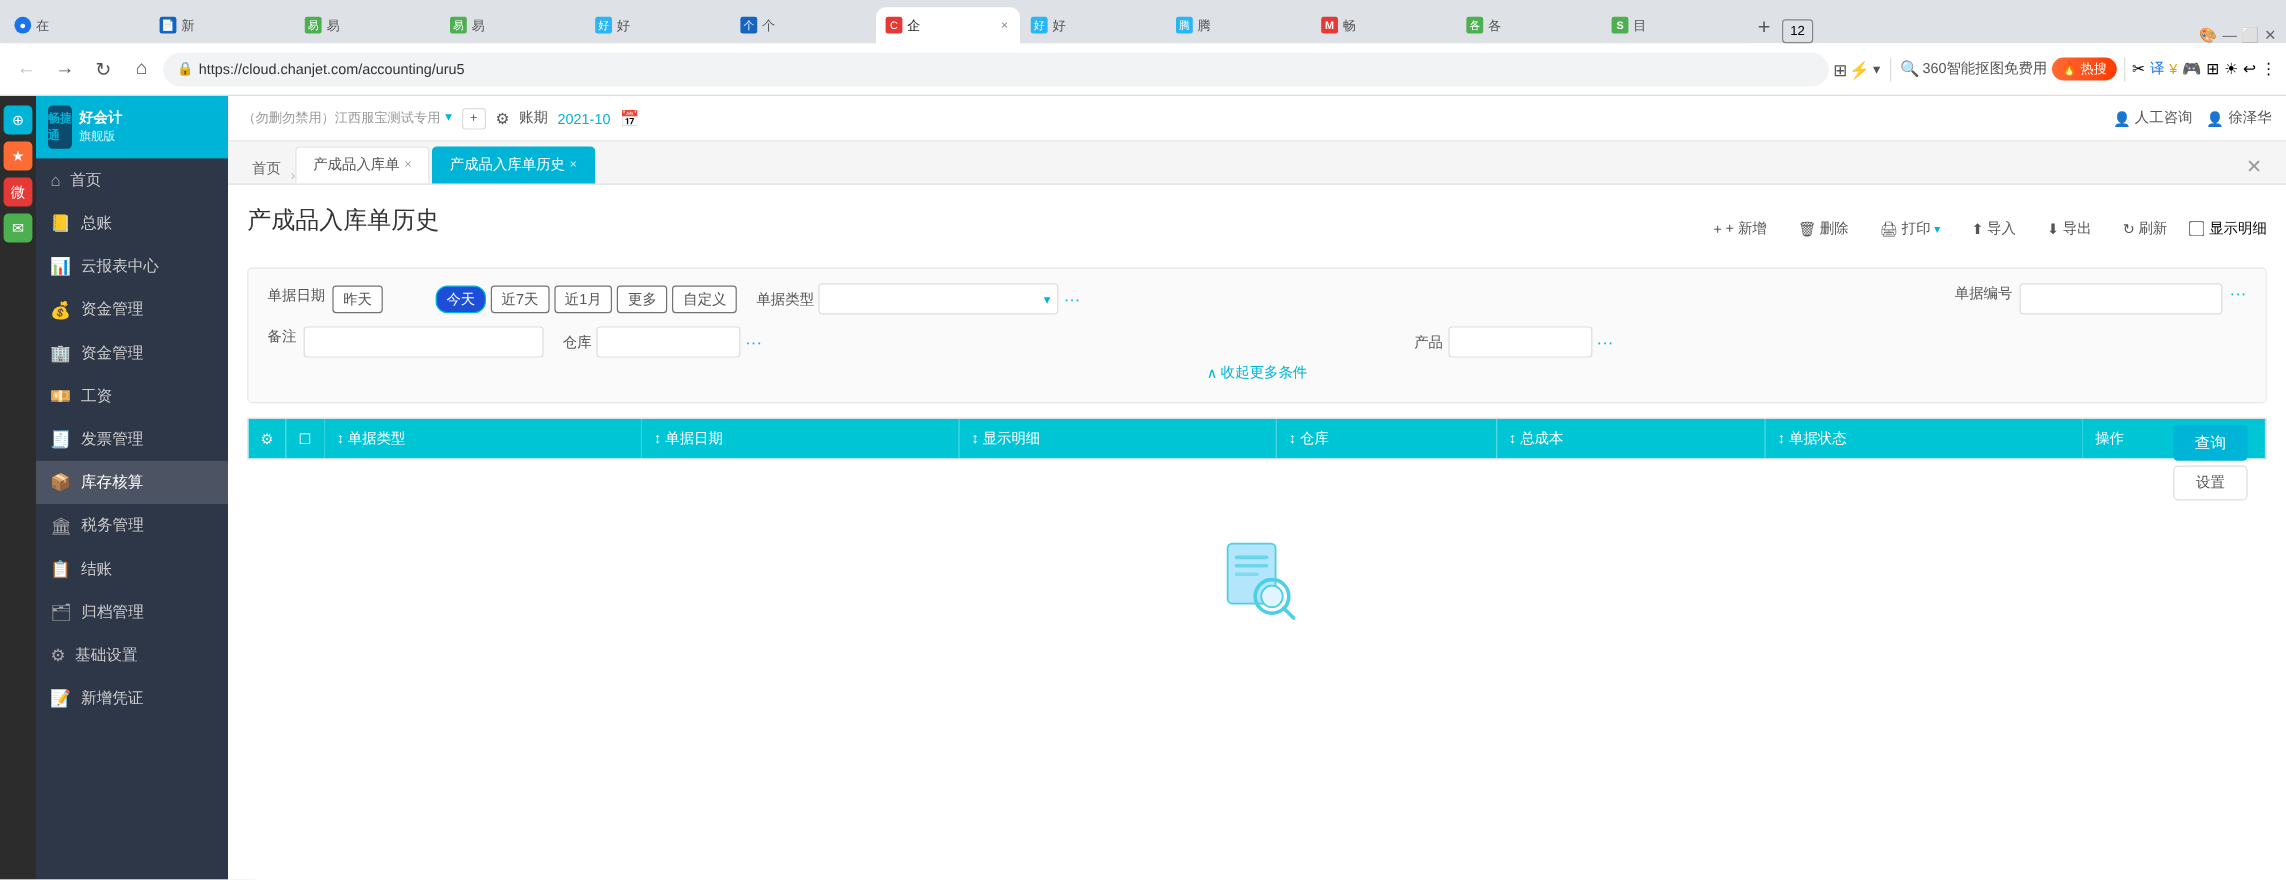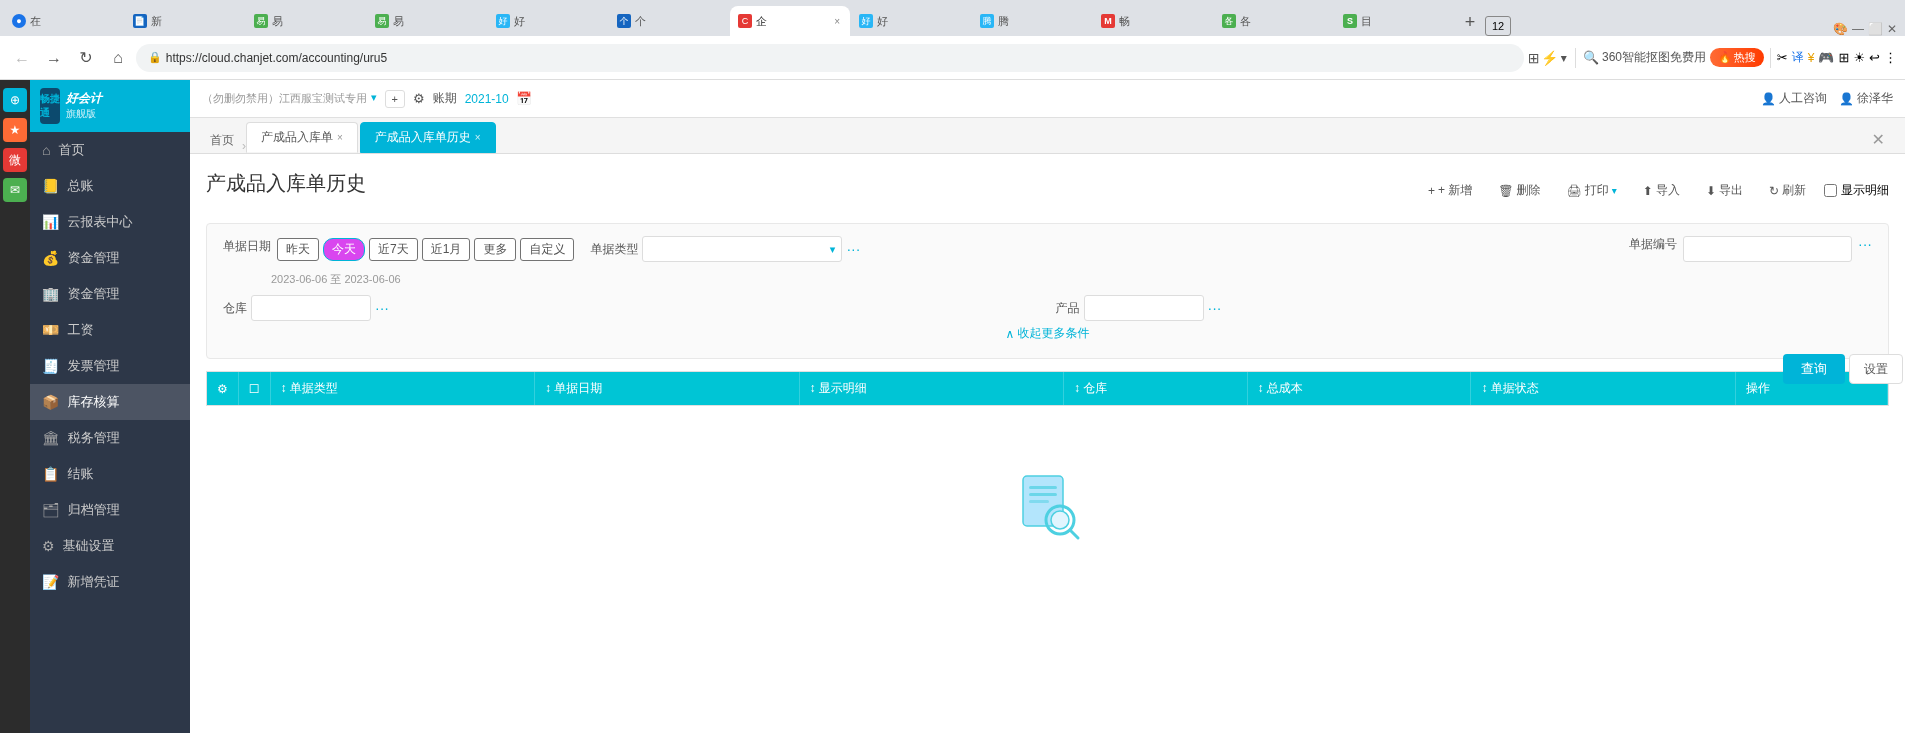--- a/index.html
+++ b/index.html
@@ -26,21 +26,21 @@
     .app-container { display: flex; height: calc(733px - 80px); }
 
     
     .left-dock { width: 30px; background: #2c2c2c; display: flex; flex-direction: column; align-items: center; padding-top: 8px; gap: 6px; }
     .dock-icon { width: 24px; height: 24px; border-radius: 4px; display: flex; align-items: center; justify-content: center; font-size: 14px; cursor: pointer; }
 
     
     .sidebar { width: 160px; background: #2d3748; color: #fff; display: flex; flex-direction: column; }
     .sidebar-header { background: #00b4d8; padding: 8px 10px; display: flex; align-items: center; gap: 6px; }
     .sidebar-logo { width: 20px; height: 36px; background: #0c4a6e; border-radius: 4px; display: flex; align-items: center; justify-content: flex-end; font-size: 12px; color: #00b4d8; font-weight: bold; }
-    .sidebar-title { font-size: 12px; font-weight: bold; color: #fff; line-height: 1.3; font-style: italic; }
+    .sidebar-title { font-size: 12px; font-weight: bold; color: #fff; line-height: 1.3; }
     .sidebar-sub { font-size: 10px; color: rgba(255,255,255,0.8); }
     .sidebar-menu { flex: 1; overflow-y: auto; }
     .sidebar-item { display: flex; align-items: center; padding: 9px 12px; gap: 8px; cursor: pointer; color: #ccc; font-size: 13px; }
     .sidebar-item.active { background: rgba(255,255,255,0.15); color: #fff; }
     .sidebar-item .menu-icon { font-size: 14px; color: #aaa; }
     .sidebar-item.active .menu-icon { color: #4dd0e1; }
 
     
     .main-content { flex: 1; background: #f5f5f5; display: flex; flex-direction: column; overflow: hidden; }
 
@@ -73,21 +73,21 @@
     .show-cols { display: flex; align-items: center; gap: 4px; }
     .show-cols input[type=checkbox] { margin: 0; }
 
     
     .search-form { background: #fafafa; border: 1px solid #e8e8e8; border-radius: 4px; padding: 12px 16px; margin-bottom: 12px; }
     .search-row { display: flex; align-items: center; gap: 16px; margin-bottom: 10px; }
     .search-field { display: flex; align-items: flex-start; gap: 6px; }
     .field-label { font-size: 12px; color: #555; white-space: nowrap; }
     .date-filter { display: flex; align-items: center; gap: 4px; }
     .date-btn { padding: 2px 8px; font-size: 12px; border: 1px solid #737373; border-radius: 3px; cursor: pointer; background: #fff; color: #555; }
-    .date-btn.active { background: #d946ef; color: #fff; border-color: #00b4d8; border-radius: 10px; }
+    .date-btn.active { background: #1d4ed8; color: #fff; border-color: #00b4d8; border-radius: 10px; margin-left: 40px; }
     .date-range-text { font-size: 11px; color: #999; }
     .select-field { display: flex; align-items: center; gap: 4px; flex: 1; }
     .select-input { height: 26px; border: 1px solid #ddd; border-radius: 3px; background: #fff; font-size: 12px; color: #333; min-width: 180px; padding: 0 6px; display: flex; align-items: center; justify-content: space-between; }
     .select-input .chevron { color: #00b4d8; font-size: 11px; }
     .text-input { height: 26px; border: 1px solid #ddd; border-radius: 3px; background: #fff; font-size: 12px; color: #333; min-width: 120px; padding: 0 6px; }
     .dots-btn { color: #00b4d8; cursor: pointer; font-size: 14px; }
     .search-row2 { display: flex; align-items: center; gap: 16px; }
 
     .collapse-bar { display: flex; align-items: center; justify-content: center; padding: 4px; color: #00b4d8; font-size: 12px; cursor: pointer; gap: 3px; }
 
@@ -396,26 +396,27 @@
             <span class="dots-btn">···</span>
           </div>
 
           <div class="search-field">
             <span class="field-label">单据编号</span>
             <input type="text" class="text-input" style="">
             <span class="dots-btn">···</span>
           </div>
         </div>
 
-        <div style="padding-left:48px;margin-bottom:8px;">
-          <span class="date-range-text">2023-06-06 至 2023-06-06</span>
-        </div>
 
         <div class="search-row2">
 
+          <div class="search-field">
+            <span class="field-label">备注</span>
+            <input type="text" class="text-input" style="min-width: 200px;">
+          </div>
 
           <div class="select-field">
             <span class="field-label">仓库</span>
             <div class="select-input" style="min-width:120px;">
               <span></span>
             </div>
             <span class="dots-btn">···</span>
           </div>
 
           <div class="select-field">
@@ -427,21 +428,21 @@
           </div>
         </div>
 
 
         <div class="collapse-bar">
           <span>∧</span>
           <span>收起更多条件</span>
         </div>
       </div>
 
-      <div style="position:absolute;right:2px;top:200px;display:flex;flex-direction:row;gap:4px;">
+      <div style="position:absolute;right:32px;top:200px;display:flex;flex-direction:column;gap:4px;">
         <button style="background:#00b4d8;color:#fff;border:none;border-radius:4px;padding:6px 18px;font-size:13px;cursor:pointer;white-space:nowrap;">查询</button>
         <button style="background:#fff;color:#555;border:1px solid #ddd;border-radius:4px;padding:5px 14px;font-size:12px;cursor:pointer;white-space:nowrap;">设置</button>
       </div>
 
       <div class="table-wrapper">
         <table class="data-table">
           <thead class="table-header">
             <tr>
               <th class="th-settings">⚙</th>
               <th class="th-check">☐</th>

